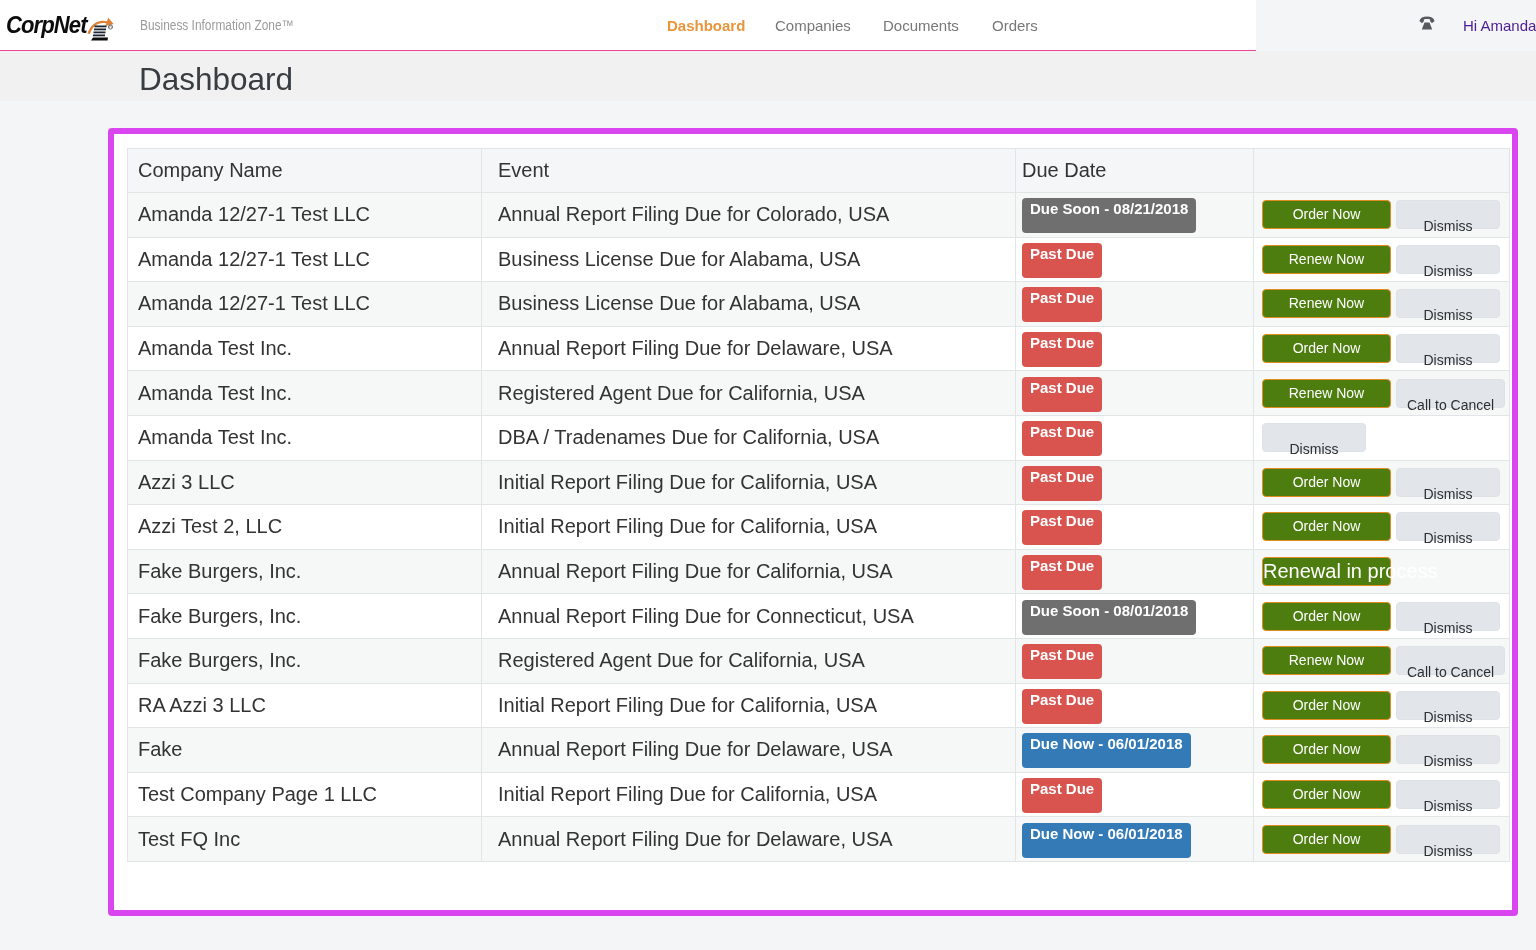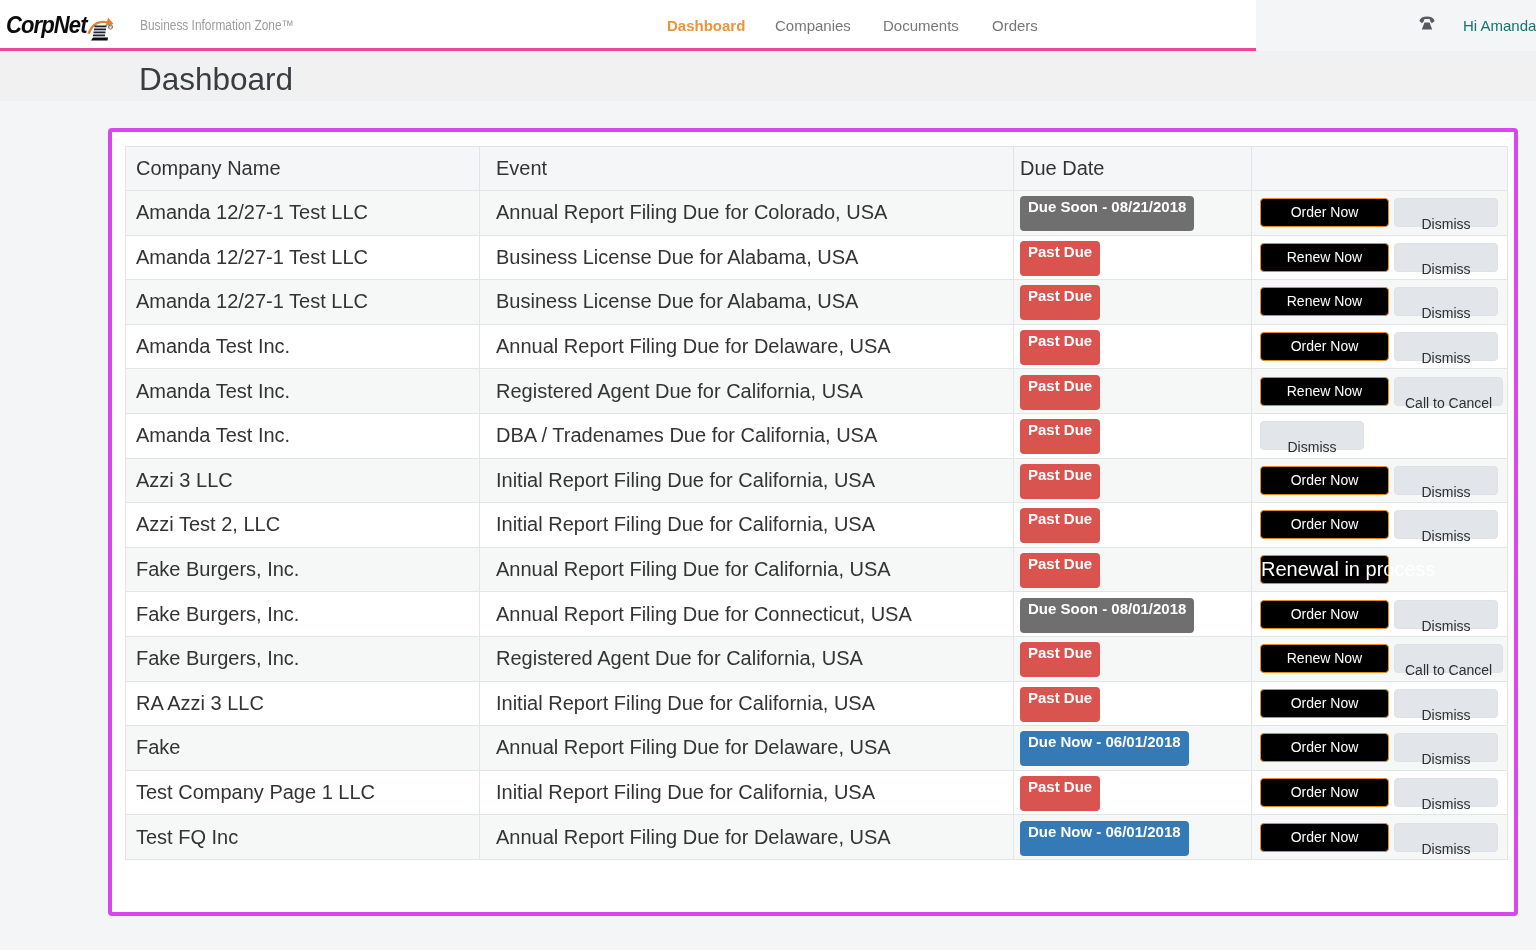--- a/index.html
+++ b/index.html
@@ -1,54 +1,54 @@
 <!DOCTYPE html>
 <html><head>
 <meta charset="utf-8">
 <style>
 * { margin:0; padding:0; box-sizing:border-box; }
 html,body { width:1536px; height:950px; overflow:hidden; }
 body { font-family:"Liberation Sans", sans-serif; background:#f4f5f6; position:relative; }
 
 
-.navbar { position:absolute; left:0; top:0; width:1256px; height:51px; background:#fff; border-bottom:3px solid #ec4899; }
+.navbar { position:absolute; left:0; top:0; width:1256px; height:51px; background:#fff; border-bottom:1px solid #ec4899; }
 .logo { position:absolute; left:6px; top:11px; white-space:nowrap; }
 .logo-text { display:inline-block; font-size:24px; font-weight:bold; font-style:italic; letter-spacing:-1px; color:#0c0c0c; transform:scaleX(.92); transform-origin:0 50%; }
 .logo-icon { position:absolute; left:80px; top:3px; }
 .tagline { position:absolute; left:140px; top:17px; font-size:14px; color:#9b9b9b; transform:scaleX(.85); transform-origin:0 0; }
 .nav-item { position:absolute; top:17px; font-size:15px; color:#777; }
 .nav-active { color:#e8953c; font-weight:bold; }
 .phone { position:absolute; left:1419px; top:16px; }
-.hi { position:absolute; left:1463px; top:17px; font-size:15px; color:#0f766e; white-space:nowrap; }
+.hi { position:absolute; left:1463px; top:17px; font-size:15px; color:#4c1d95; white-space:nowrap; }
 
 
 .band { position:absolute; left:0; top:51px; width:1536px; height:50px; background:#f1f1f1; }
 .band h1 { position:absolute; left:139px; top:10.4px; font-size:31.5px; font-weight:normal; color:#393d41; }
 
 
-.card { position:absolute; left:108px; top:128px; width:1410px; height:788px; background:#fff; border:4px solid #d946ef; border-radius:4px; }
+.card { position:absolute; left:108px; top:128px; width:1410px; height:788px; background:#fff; border:6px solid #d946ef; border-radius:4px; }
 
 table { position:absolute; left:13px; top:14px; width:1382px; border-collapse:collapse; table-layout:fixed; font-size:20px; color:#333; }
 th, td { border:1px solid #e2e5e8; padding:0 0 0 10px; font-weight:normal; text-align:left; vertical-align:middle; overflow:hidden; white-space:nowrap; }
 thead th { height:44px; background:#f4f6f7; }
 tbody td { height:44.6px; }
 tbody tr:nth-child(odd) td { background:#f6f7f7; }
 td.ev, th.ev { padding-left:16px; }
 td.dd, th.dd { padding-left:6px; }
 td.ac, th.ac { padding-left:8px; }
 
 
 .badge { display:inline-block; font-size:15px; font-weight:bold; color:#fff; padding:3px 8px 16px 8px; border-radius:4px; line-height:16px; }
 .b-red { background:#d9534f; }
 .b-gray { background:#6f6f6f; }
 .b-blue { background:#337ab7; }
 
 
 .btn { display:inline-block; font-size:14px; line-height:27px; height:29px; text-align:center; border-radius:4px; vertical-align:middle; }
-.btn-o { width:129px; background:#000000; border:1px solid #e28c20; color:#fff; margin-right:5px; }
+.btn-o { width:129px; background:#4d7c0f; border:1px solid #e28c20; color:#fff; margin-right:5px; }
 .btn-l { min-width:104px; padding:12px 10px; background:#e2e6ea; border:1px solid #dde2e6; color:#2b2f33; }
 .btn-sm { font-size:20px; }
 </style>
 </head>
 <body>
 
 <div class="navbar">
   <div class="logo">
     <span class="logo-text">CorpNet</span>
     <span class="logo-icon">

